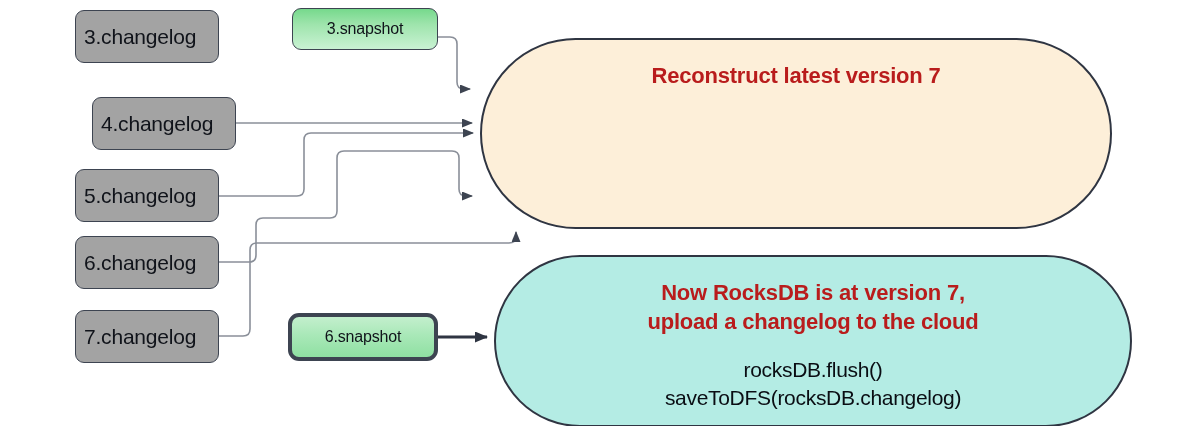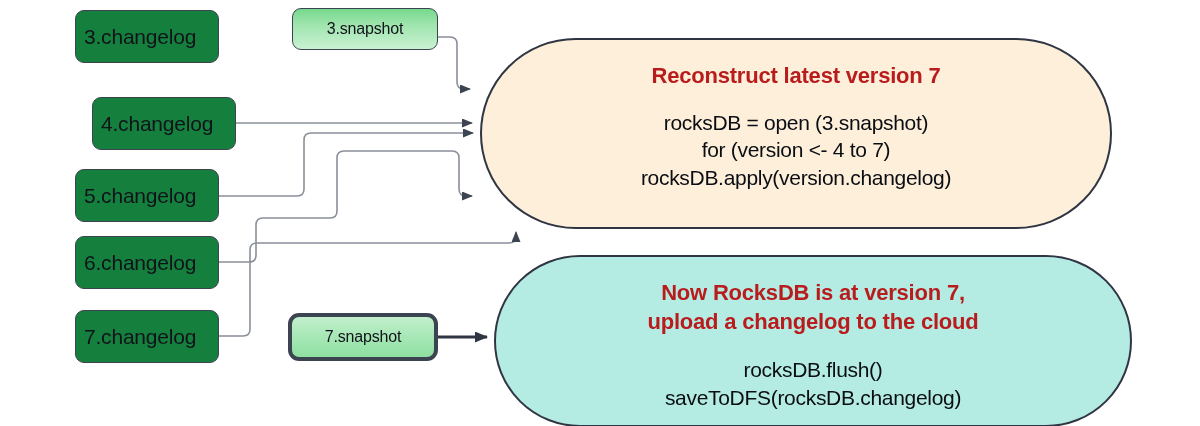--- a/index.html
+++ b/index.html
@@ -24,21 +24,21 @@
     width: 1200px;
     height: 426px;
   }
 
   
   .changelog-box {
     position: absolute;
     width: 144px;
     height: 53px;
     box-sizing: border-box;
-    background: #15803d;
+    background: #a3a3a3;
     border: 1.6px solid #3d4451;
     border-radius: 9px;
     display: flex;
     align-items: center;
     justify-content: flex-start;
     padding-left: 8px;
     color: #10131a;
     font-size: 21px;
     letter-spacing: -0.2px;
     z-index: 4;
@@ -158,30 +158,25 @@
 
   <div class="changelog-box" style="left:75px; top:310px;">
     <span>7.changelog</span>
   </div>
 
   <div class="snapshot-box" style="left:292px; top:8px; width:146px; height:42px;">
     <span>3.snapshot</span>
   </div>
 
   <div class="snapshot-box thick" style="left:288px; top:313px; width:150px; height:48px;">
-    <span>7.snapshot</span>
+    <span>6.snapshot</span>
   </div>
 
   <div class="process-box" id="proc-reconstruct">
     <div class="head">Reconstruct latest version 7</div>
-    <div class="body">
-      <div>rocksDB = open (3.snapshot)</div>
-      <div>for (version &lt;- 4 to 7)</div>
-      <div>rocksDB.apply(version.changelog)</div>
-    </div>
   </div>
 
   <div class="process-box" id="proc-upload">
     <div class="head">
       <div>Now RocksDB is at version 7,</div>
       <div>upload a changelog to the cloud</div>
     </div>
     <div class="body">
       <div>rocksDB.flush()</div>
       <div>saveToDFS(rocksDB.changelog)</div>

